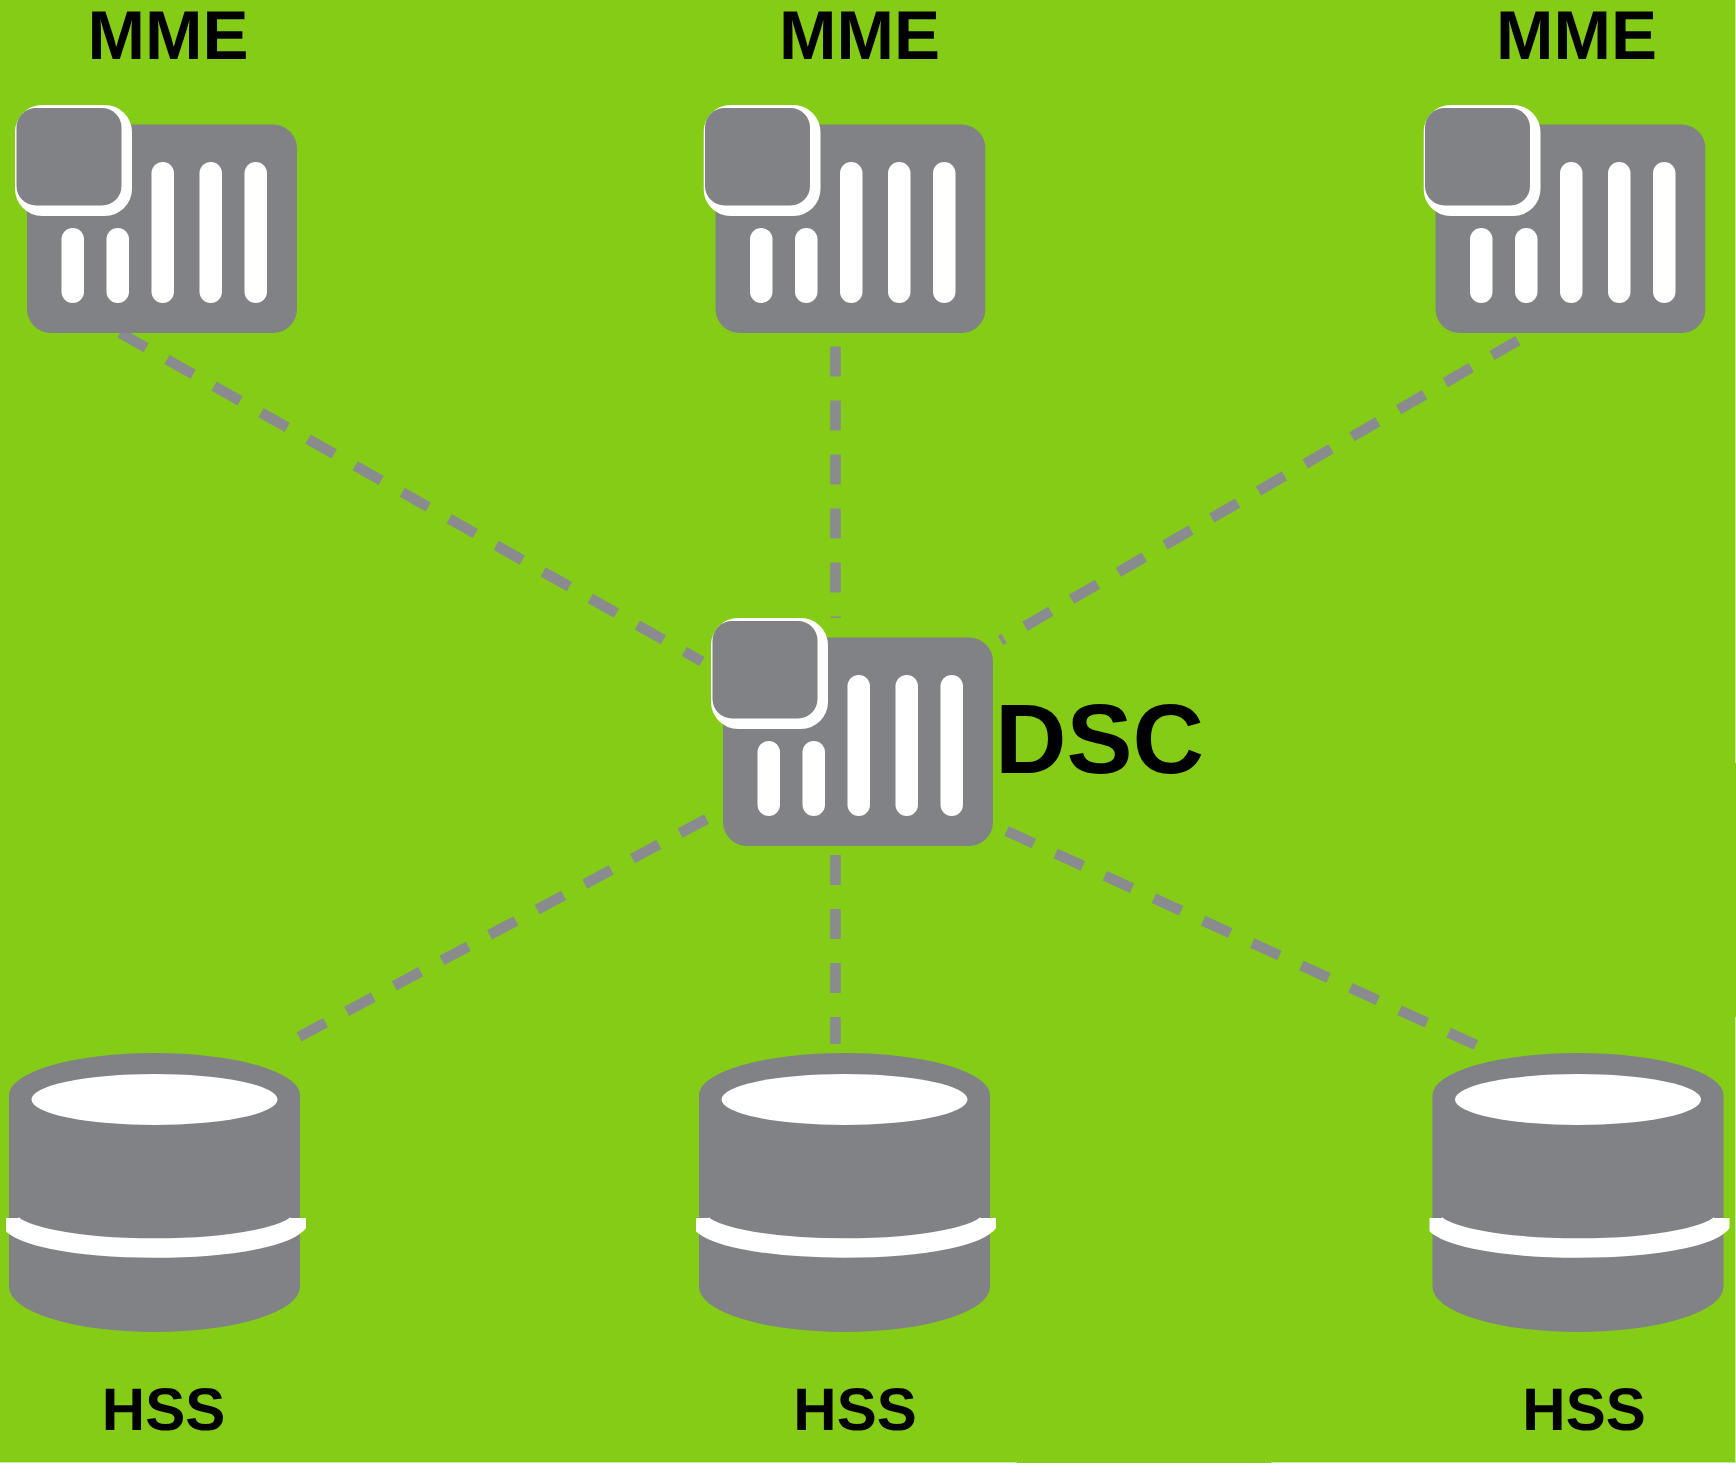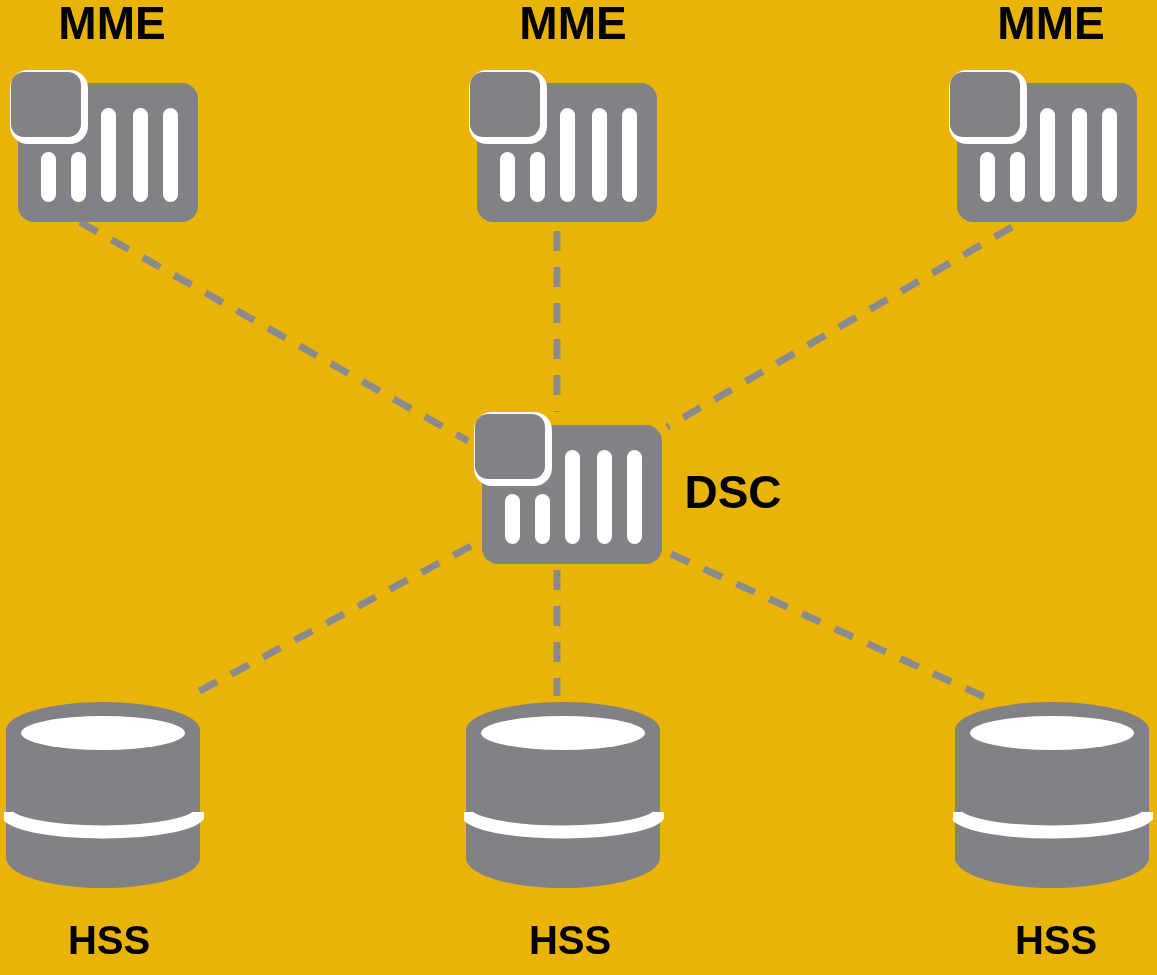--- a/index.html
+++ b/index.html
@@ -4,21 +4,21 @@
 <style>
   html, body {
     margin: 0;
     padding: 0;
     background: #ffffff;
   }
   .canvas {
     position: relative;
     width: 1157px;
     height: 975px;
-    background: #eab308;
+    background: #84cc16;
     overflow: hidden;
     font-family: "Liberation Sans", "DejaVu Sans", sans-serif;
   }
   .edges-layer, .icons-layer {
     position: absolute;
     left: 0;
     top: 0;
     width: 1157px;
     height: 975px;
   }
@@ -27,21 +27,21 @@
   .node-label {
     position: absolute;
     z-index: 3;
     width: 180px;
     text-align: center;
     color: #000000;
     font-weight: 700;
     white-space: nowrap;
   }
   .mme-label { font-size: 46px; line-height: 50px; }
-  .dsc-label { font-size: 46px; line-height: 52px; }
+  .dsc-label { font-size: 66px; line-height: 52px; }
   .hss-label { font-size: 40px; line-height: 52px; }
 
   .label-mme1 { left: 22px;  top: -2px; }
   .label-mme2 { left: 483px; top: -2px; }
   .label-mme3 { left: 961px; top: -2px; }
   .label-dsc  { left: 643px; top: 466px; }
   .label-hss1 { left: 19px;  top: 914px; }
   .label-hss2 { left: 480px; top: 914px; }
   .label-hss3 { left: 966px; top: 914px; }
 </style>

